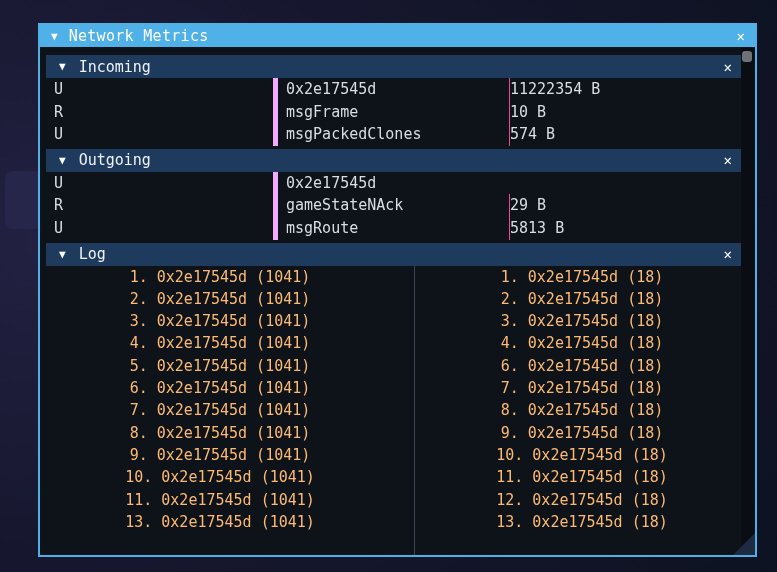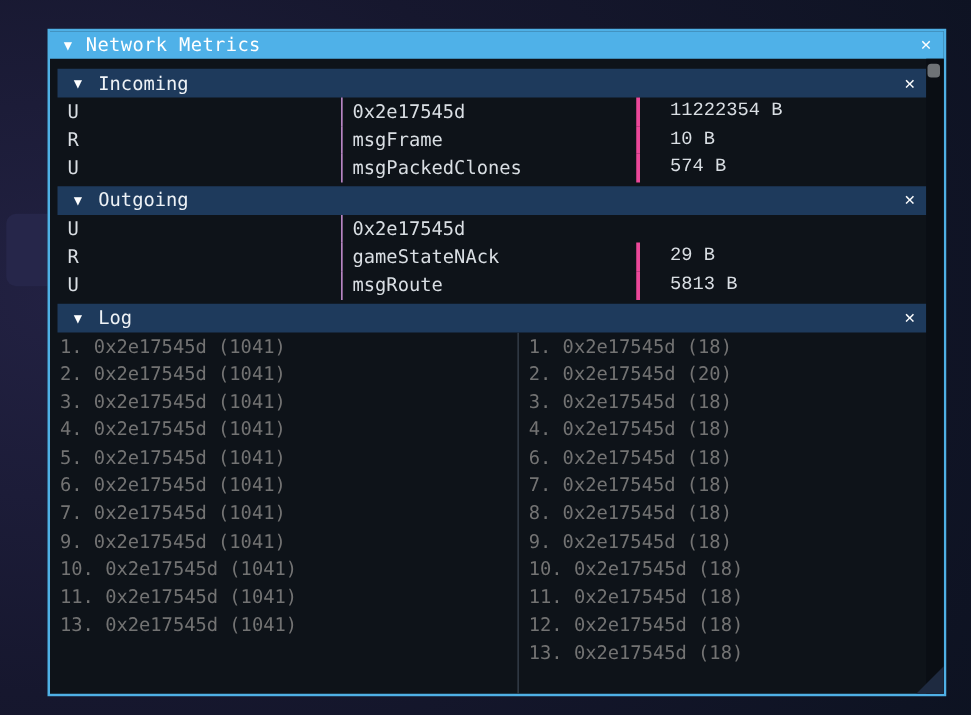--- a/index.html
+++ b/index.html
@@ -111,22 +111,22 @@
   .trow {
     display: flex;
     height: 22.6px;
     line-height: 22.6px;
     font-size: 15px;
     color: #d9dee3;
     white-space: nowrap;
   }
   .cell { box-sizing: border-box; overflow: hidden; }
   .c1 { width: 227px; padding-left: 8px; }
-  .c2 { width: 236px; padding-left: 8px; border-left: 1px solid #f0abfc; }
-  .c3 { flex: 1; padding-left: 24px; border-left: 3px solid #ec4899; font-family: Liberation Mono, monospace; }
+  .c2 { width: 236px; padding-left: 8px; border-left: 5px solid #f0abfc; }
+  .c3 { flex: 1; padding-left: 0; border-left: 1px solid #ec4899; }
   .log-section {
     flex: 1;
     display: flex;
     flex-direction: column;
     min-height: 0;
   }
   .logrows {
     flex: 1;
     display: flex;
     align-items: stretch;
@@ -136,21 +136,22 @@
     box-sizing: border-box;
     overflow: hidden;
     white-space: nowrap;
   }
   .logcol.left { width: 346px; padding-left: 2px; }
   .logcol.right { flex: 1; border-left: 1px solid #3a4450; padding-left: 8px; margin-left: 22px; }
   .logrow {
     height: 22.3px;
     line-height: 22.3px;
     font-size: 15px;
-    color: #737373;
+    color: #fdba74;
+    text-align: center;
   }
   .resize-handle {
     position: absolute;
     right: 0;
     bottom: 0;
     width: 0;
     height: 0;
     border-left: 22px solid transparent;
     border-bottom: 22px solid #1e2a40;
     cursor: nwse-resize;
@@ -243,35 +244,36 @@
               <div class="logrow">3. 0x2e17545d (1041)</div>
 
               <div class="logrow">4. 0x2e17545d (1041)</div>
 
               <div class="logrow">5. 0x2e17545d (1041)</div>
 
               <div class="logrow">6. 0x2e17545d (1041)</div>
 
               <div class="logrow">7. 0x2e17545d (1041)</div>
 
+              <div class="logrow">8. 0x2e17545d (1041)</div>
 
               <div class="logrow">9. 0x2e17545d (1041)</div>
 
               <div class="logrow">10. 0x2e17545d (1041)</div>
 
               <div class="logrow">11. 0x2e17545d (1041)</div>
 
 
               <div class="logrow">13. 0x2e17545d (1041)</div>
             </div>
           <div class="logcol right">
 
               <div class="logrow">1. 0x2e17545d (18)</div>
 
-              <div class="logrow">2. 0x2e17545d (20)</div>
+              <div class="logrow">2. 0x2e17545d (18)</div>
 
               <div class="logrow">3. 0x2e17545d (18)</div>
 
               <div class="logrow">4. 0x2e17545d (18)</div>
 
 
               <div class="logrow">6. 0x2e17545d (18)</div>
 
               <div class="logrow">7. 0x2e17545d (18)</div>
 

